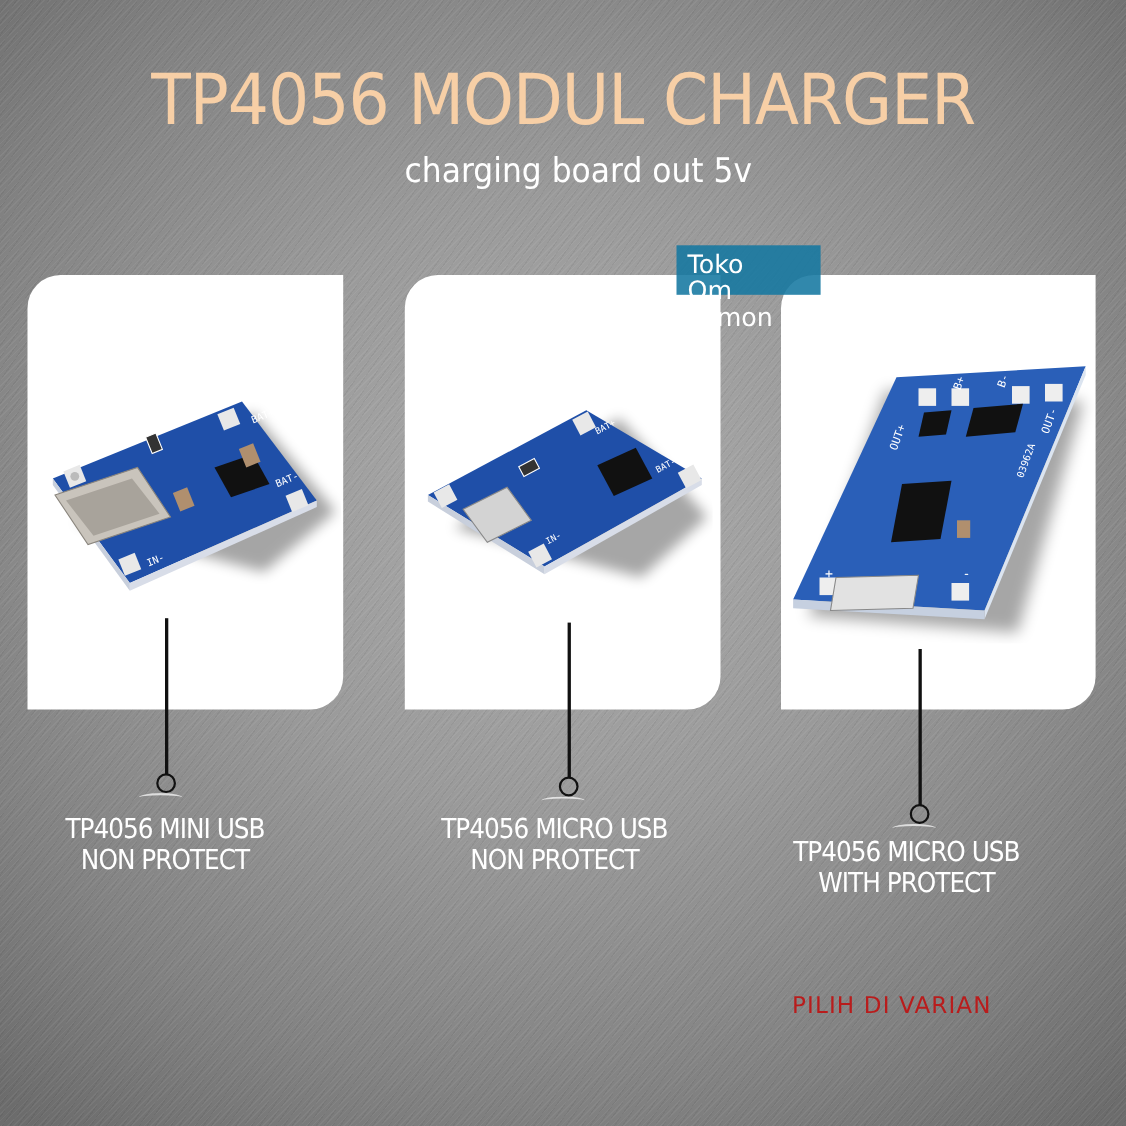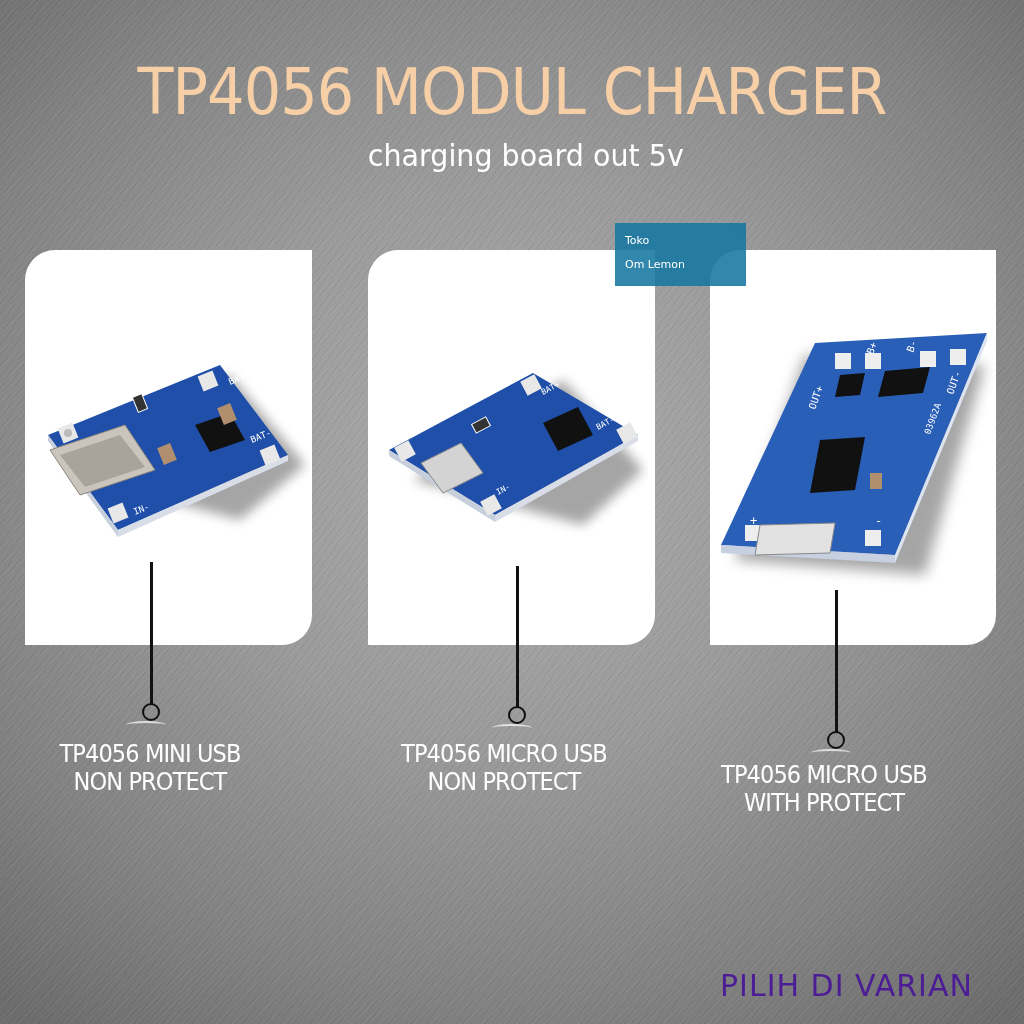--- a/index.html
+++ b/index.html
@@ -26,40 +26,40 @@
     transform: scaleX(0.92);
   }
   .card {
     position: absolute; background: #ffffff; top: 250px; height: 395px;
     border-radius: 30px 0 30px 0;
   }
   .card1 { left: 25px; width: 287px; }
   .card2 { left: 368px; width: 287px; }
   .card3 { left: 710px; width: 286px; }
   .badge {
-    position: absolute; left: 615px; top: 223px; width: 131px; height: 63px;
+    position: absolute; left: 615px; top: 223px; width: 131px; height: 45px;
     background: rgba(20,120,160,0.88); box-sizing: border-box; padding: 6px 0 0 10px;
-    color: #fff; font-size: 11px; line-height: 24px;
+    color: #fff; font-size: 23px; line-height: 24px;
   }
   .badge .l { display: block; }
   .pcb-wrap { position: absolute; }
   .connector-line { position: absolute; width: 3px; background: #111; }
   .connector-dot {
     position: absolute; width: 14px; height: 14px; border: 2px solid #111; border-radius: 50%;
   }
   .shine {
     position: absolute; height: 6px; border-top: 2px solid rgba(255,255,255,0.7); border-radius: 50%;
   }
   .label {
     position: absolute; text-align: center; color: #ffffff; font-size: 25px; line-height: 28px;
     letter-spacing: -1px; transform: scaleX(0.9);
   }
   .label span { display: block; }
   .cta {
-    position: absolute; left: 720px; top: 968px; color: #4c1d95; font-size: 30px; letter-spacing: 1px;
+    position: absolute; left: 720px; top: 902px; color: #b91c1c; font-size: 21px; letter-spacing: 1px;
   }
   svg text { font-family: "DejaVu Sans Mono", monospace; }
 </style>
 </head>
 <body>
 
 <div class="texture"></div>
 
 <h1 class="title">TP4056 MODUL CHARGER</h1>
 <div class="subtitle">charging board out 5v</div>

